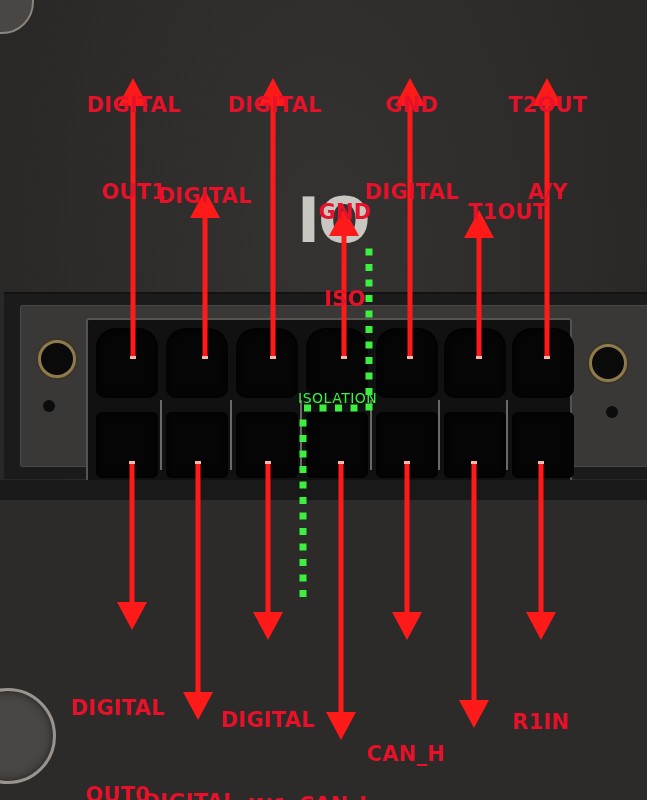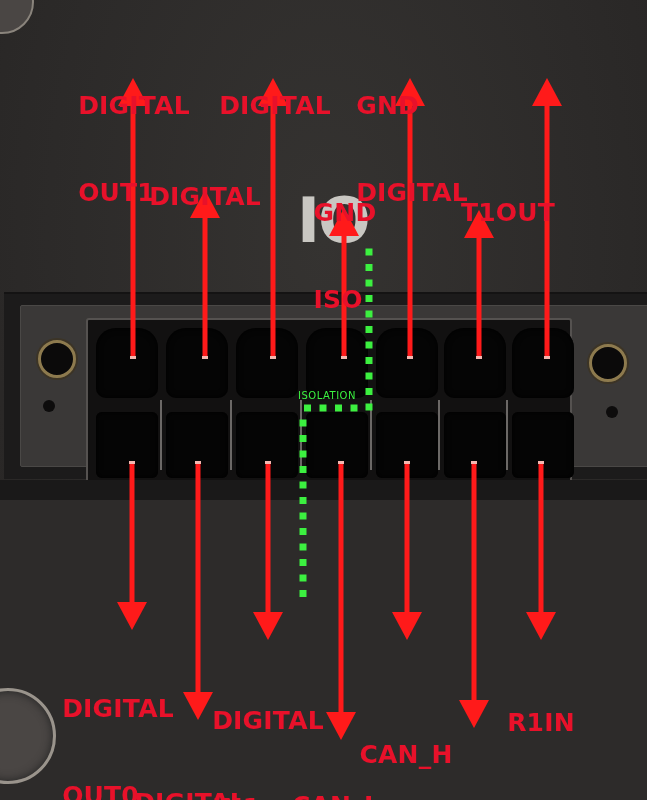--- a/index.html
+++ b/index.html
@@ -14,22 +14,22 @@
   .cell { position:absolute; width:62px; height:70px; background:#050505; border-radius:20px 20px 10px 10px; box-shadow: inset 0 0 6px #000; }
   .cell.bot { border-radius:6px; height:66px; }
   .divider { position:absolute; width:2px; background:#6b6866; }
   .hole { width:32px; height:32px; border-radius:50%; background:#0b0a0a; border:3px solid #8d7a4e; box-shadow: 0 0 0 2px #3c3426; }
   .smallhole { width:12px; height:12px; border-radius:50%; background:#0d0c0c; }
   .lower-ledge { left:0; top:480px; width:647px; height:20px; background:#1a1919; }
   .lower-panel { left:0; top:500px; width:647px; height:300px; background:#2d2b2a; }
   .screw { left:-40px; top:688px; width:90px; height:90px; border-radius:50%; background:#4a4644; border:3px solid #9a948c; box-shadow: inset 0 0 10px #222; }
   .screw-top { left:-30px; top:-30px; width:60px; height:60px; border-radius:50%; background:#4a4644; border:2px solid #8a847c; }
   .io-text { left:297px; top:190px; font-size:62px; font-weight:bold; color:#c9c7c2; letter-spacing:-2px; font-family:"DejaVu Sans", sans-serif; line-height:1; }
-  .label { position:absolute; color:#e8112a; font-weight:bold; font-size:25px; line-height:29px; white-space:pre; transform:translateX(-50%); font-family:"DejaVu Sans", sans-serif; letter-spacing:0.2px; }
-  .iso-label { color:#3cf040; font-size:10px; font-weight:normal; letter-spacing:0.5px; }
+  .label { position:absolute; color:#e8112a; font-weight:bold; font-size:21px; line-height:29px; text-align:center; white-space:pre; transform:translateX(-50%); font-family:"DejaVu Sans", sans-serif; letter-spacing:0.2px; }
+  .iso-label { color:#3cf040; font-size:14px; font-weight:normal; letter-spacing:0.5px; }
   svg.overlay { position:absolute; left:0; top:0; }
 </style>
 </head>
 <body>
 
 <div id="stage">
 
   <div class="abs screw-top"></div>
 
   <div class="abs io-text">IO</div>
@@ -160,20 +160,22 @@
     <div>ISO</div>
   </div>
   <div class="label" style="left:412px; top:33px;">
     <div>GND</div>
     <div>DIGITAL</div>
   </div>
   <div class="label" style="left:508px; top:140px;">
     <div>T1OUT</div>
   </div>
   <div class="label" style="left:548px; top:33px;">
+    <div>T2OUT</div>
+    <div>A/Y</div>
   </div>
 
   <div class="label" style="left:118px; top:636px;">
     <div>DIGITAL</div>
     <div>OUT0</div>
   </div>
   <div class="label" style="left:190px; top:730px;">
     <div>DIGITAL</div>
     
   </div>

